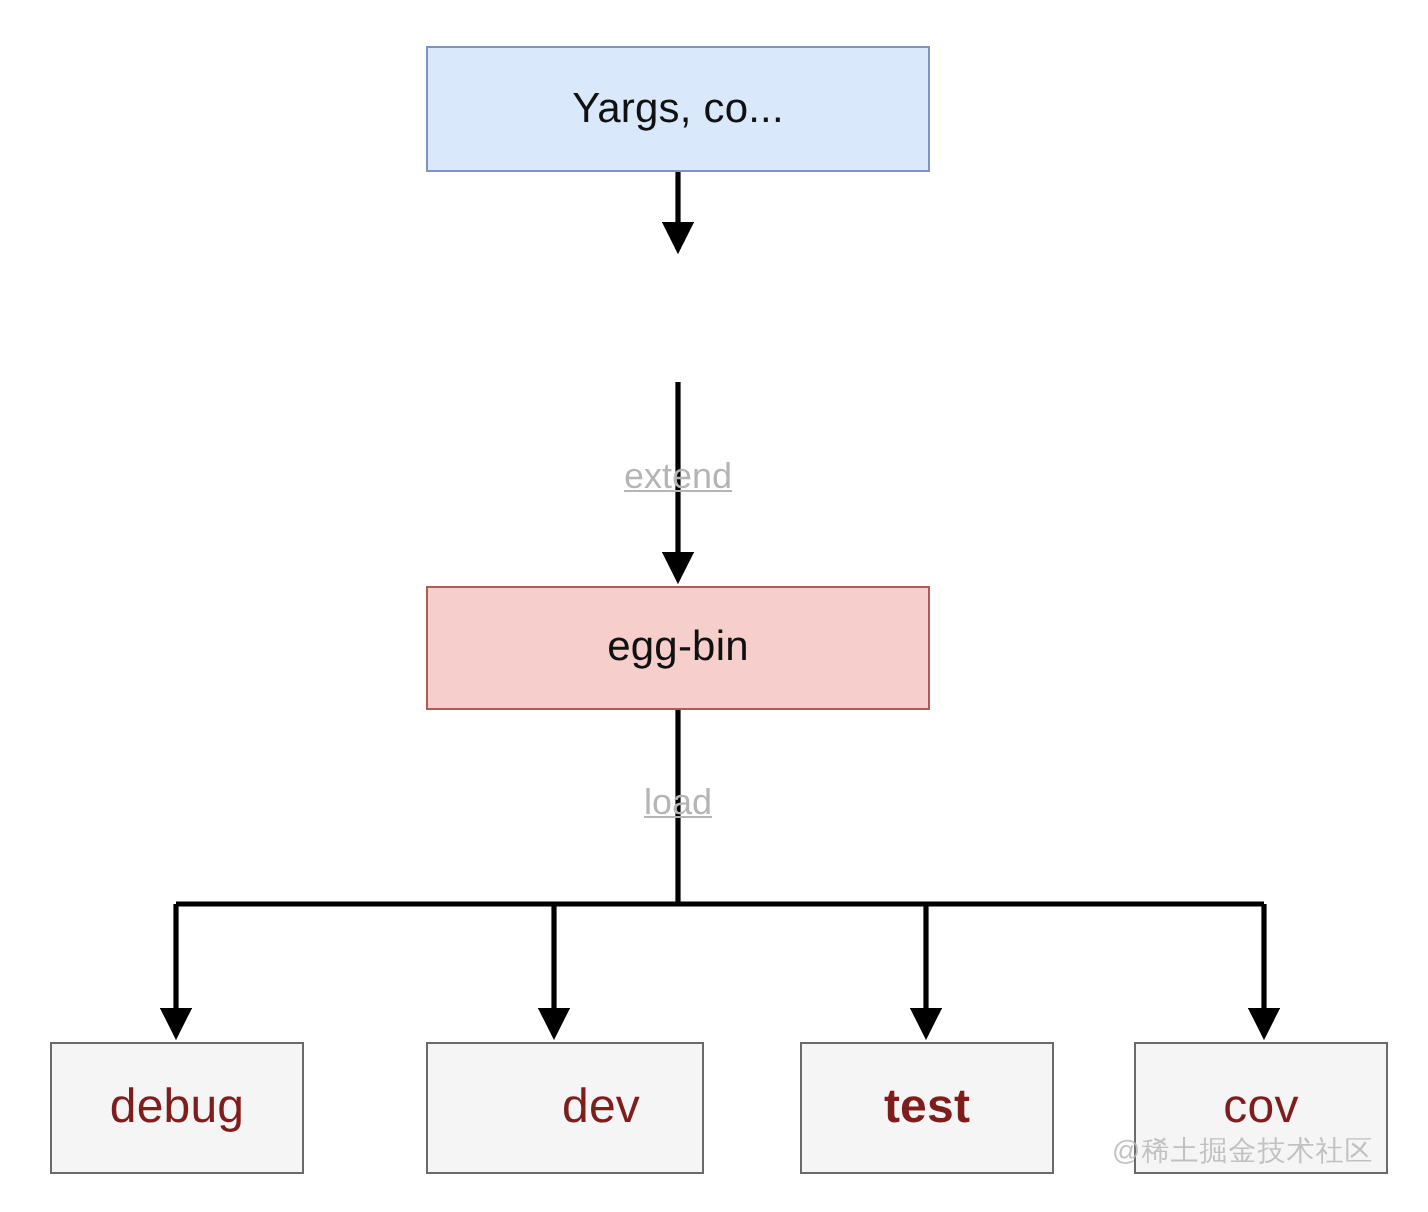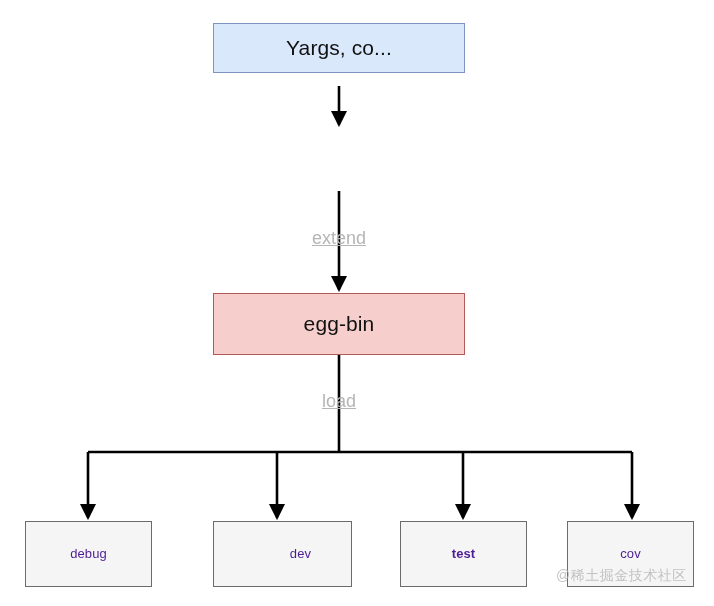--- a/index.html
+++ b/index.html
@@ -40,22 +40,22 @@
     background: #dae8fc;
     border: 1.6px solid #7d93c0;
   }
   .node-pink {
     background: #f6cfcd;
     border: 1.6px solid #b15b58;
   }
   .node-gray {
     background: #f5f5f5;
     border: 1.8px solid #6b6b6b;
-    font-size: 13px;
-    color: #4c1d95;
+    font-size: 24px;
+    color: #7f1d1d;
   }
   .edge-label {
     position: absolute;
     font-size: 18px;
     color: #b5b5b5;
     white-space: nowrap;
     text-align: center;
     background: transparent;
     pointer-events: none;
     text-decoration: underline;
@@ -101,21 +101,21 @@
       <line x1="277" y1="452" x2="277" y2="517.5" stroke="#000000" stroke-width="2.6" marker-end="url(#arrow)"></line>
     </g>
     <g>
       <line x1="463" y1="452" x2="463" y2="517.5" stroke="#000000" stroke-width="2.6" marker-end="url(#arrow)"></line>
     </g>
     <g>
       <line x1="632" y1="452" x2="632" y2="517.5" stroke="#000000" stroke-width="2.6" marker-end="url(#arrow)"></line>
     </g>
   </svg>
 
-  <div class="node node-blue" style="left:213px; top:23px; width:252px; height:50px;">
+  <div class="node node-blue" style="left:213px; top:23px; width:252px; height:63px;">
     <span>Yargs, co...</span>
   </div>
 
 
   <div class="node node-pink" style="left:213px; top:293px; width:252px; height:62px;">
     <span>egg-bin</span>
   </div>
 
   <div class="node node-gray" style="left:25px; top:521px; width:127px; height:66px;">
     <span>debug</span>

